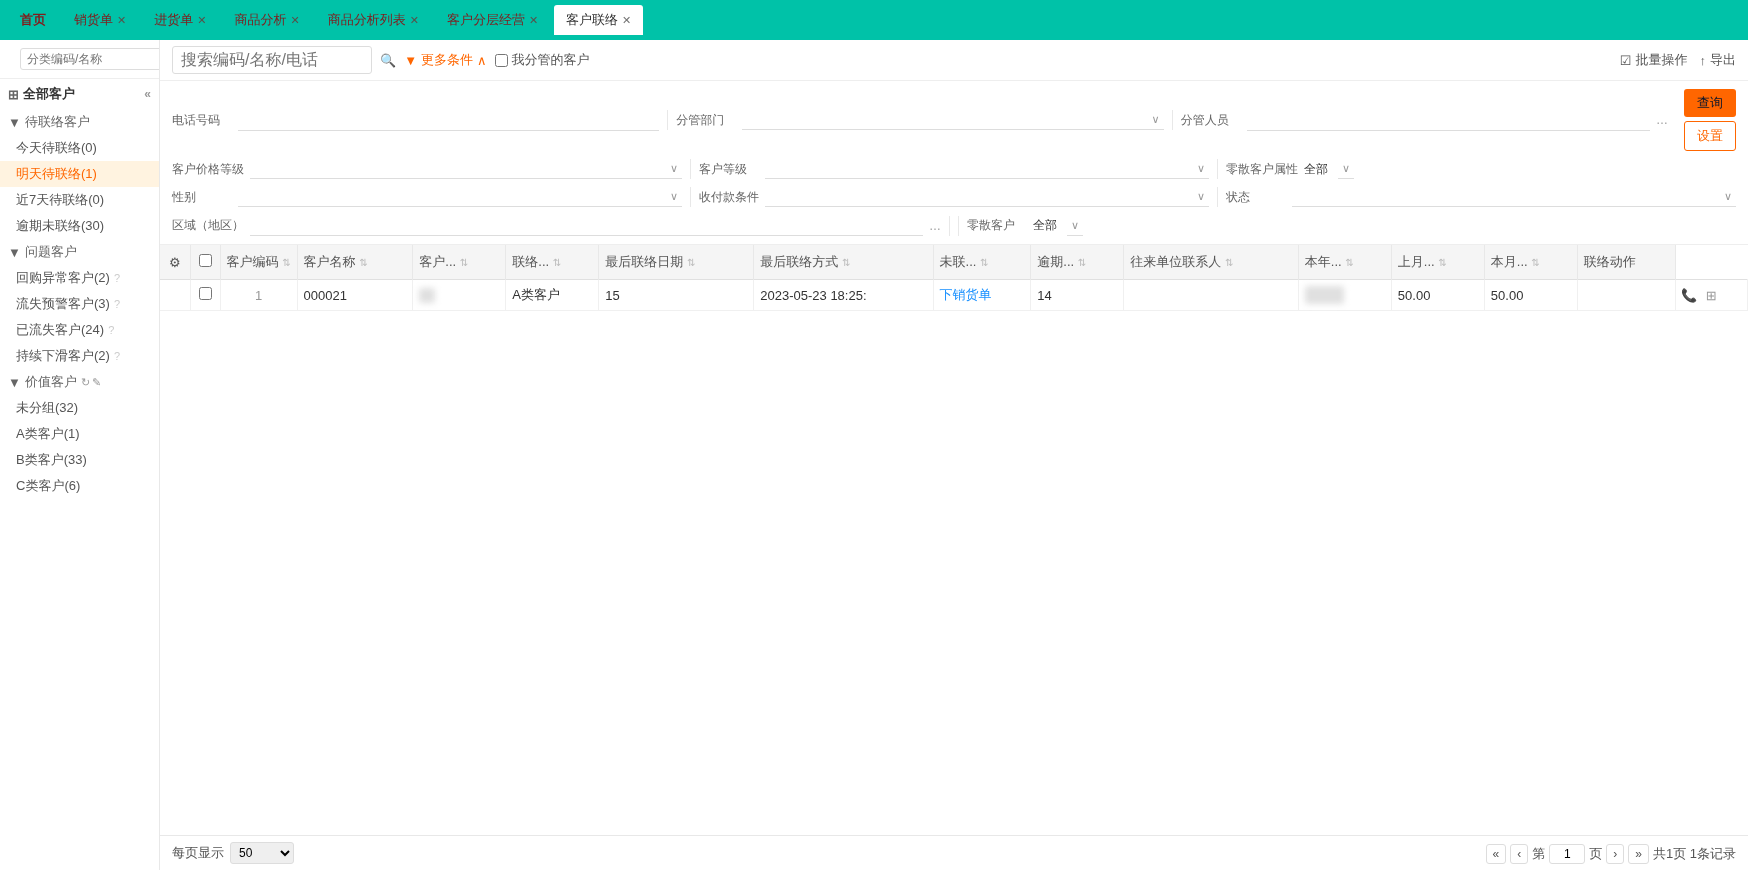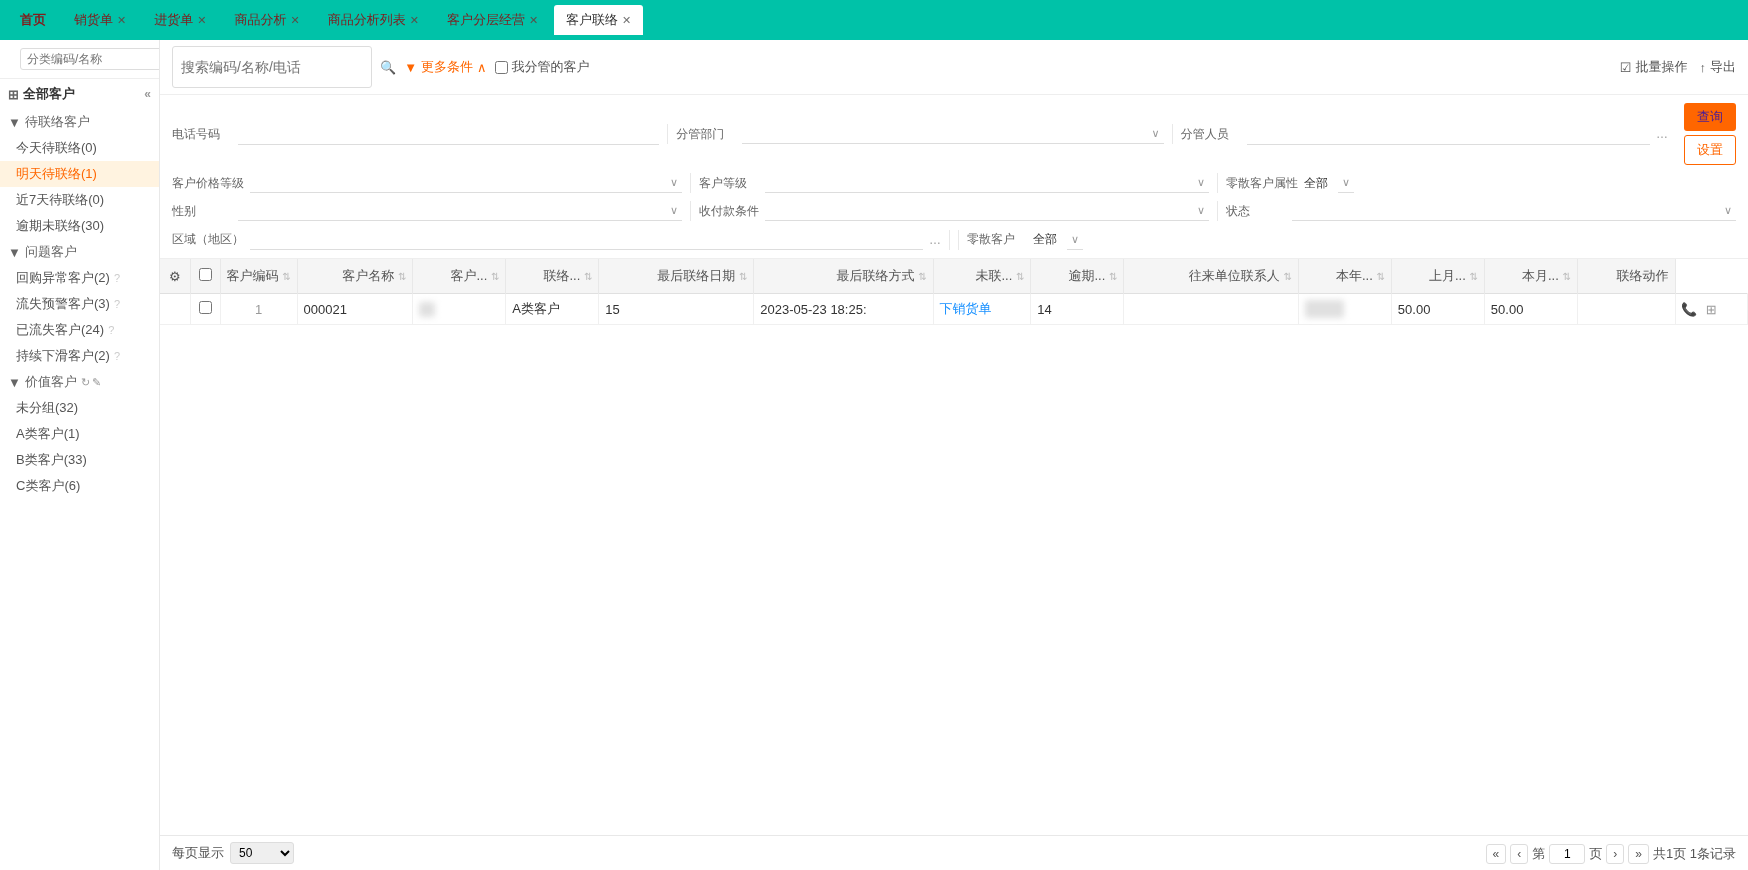--- a/index.html
+++ b/index.html
@@ -105,24 +105,24 @@
       background: #fff;
       padding: 6px 12px;
       display: flex;
       align-items: center;
       gap: 8px;
       border-bottom: 1px solid #eee;
     }
     .filter-search-input {
       border: 1px solid #ddd;
       border-radius: 3px;
-      padding: 12px 8px;
+      padding: 4px 8px;
       width: 200px;
       outline: none;
-      font-size: 14px;
+      font-size: 16px;
     }
     .filter-btn {
       display: flex;
       align-items: center;
       gap: 4px;
       color: #ff6600;
       cursor: pointer;
       border: none;
       background: none;
       font-size: 12px;
@@ -191,21 +191,21 @@
       align-items: center;
       border-bottom: 1px solid #ddd;
       padding: 3px 4px;
       cursor: pointer;
       justify-content: flex-end;
     }
     .filter-select .chevron { color: #999; font-size: 11px; }
     .filter-divider { width: 1px; height: 20px; background: #e8e8e8; }
     .action-btn-query {
       background: #ff6600;
-      color: #4c1d95;
+      color: #0f172a;
       border: none;
       border-radius: 3px;
       padding: 5px 12px;
       cursor: pointer;
       font-size: 13px;
     }
     .action-btn-set {
       background: #fff;
       color: #ff6600;
       border: 1px solid #ff6600;
@@ -234,21 +234,21 @@
       width: 100%;
       border-collapse: collapse;
       font-size: 12px;
     }
     thead tr {
       background: #f5f5f5;
       border-bottom: 1px solid #e0e0e0;
     }
     th {
       padding: 8px 6px;
-      text-align: right;
+      text-align: left;
       color: #555;
       font-weight: normal;
       border-right: 1px solid #e8e8e8;
       white-space: nowrap;
     }
     th.sortable { cursor: pointer; }
     th .sort-icon { color: #bbb; font-size: 10px; }
     td {
       padding: 6px 6px;
       border-bottom: 1px solid #f0f0f0;

